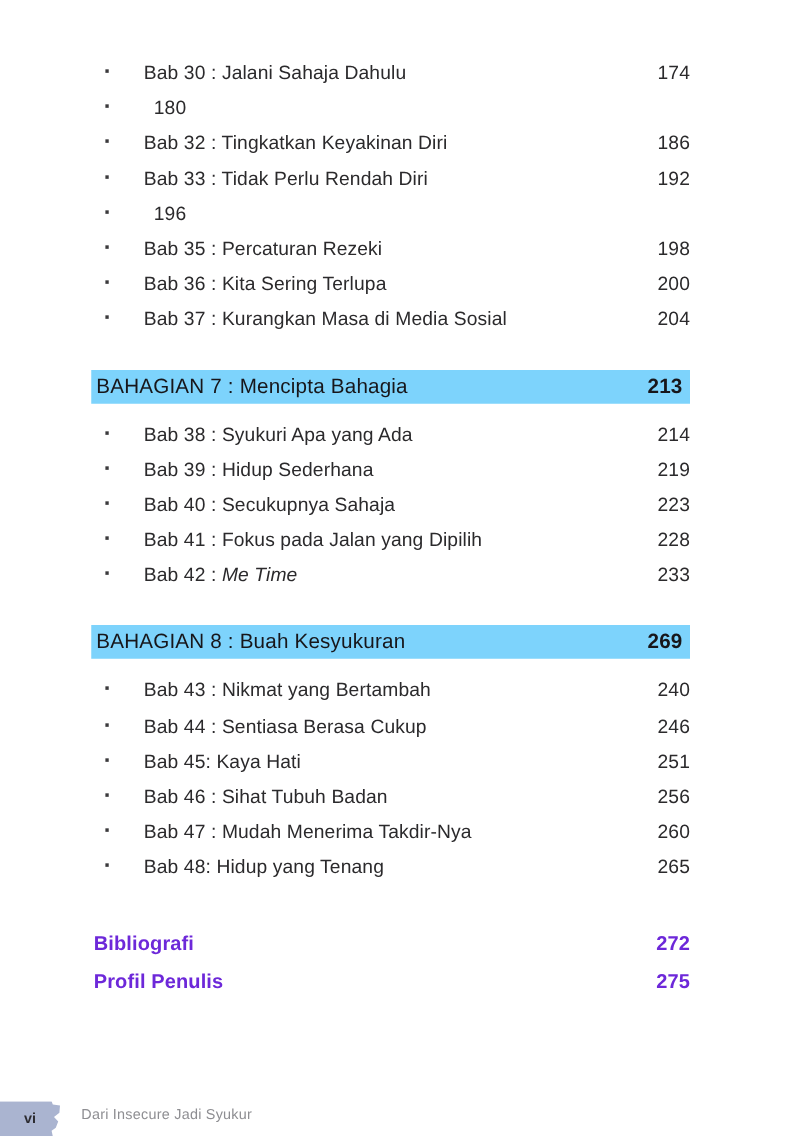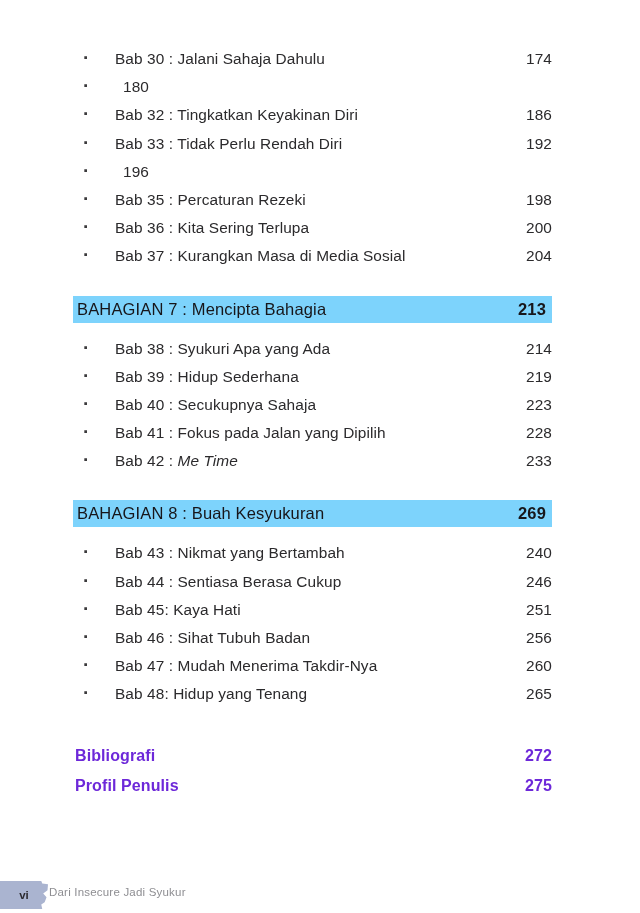--- a/index.html
+++ b/index.html
@@ -131,21 +131,21 @@
     color: #2c2b30;
     
     clip-path: polygon(
       0% 0%, 86% 0%, 88% 9%, 100% 12%, 99% 33%,
       90% 45%, 97% 58%, 93% 76%, 86% 84%, 88% 100%,
       0% 100%
     );
   }
   .running-title {
     position: absolute;
-    left: 49px;
+    left: 65px;
     top: 5px;
     font-size: 11.5px;
     color: #8e8e92;
     letter-spacing: 0.2px;
     white-space: nowrap;
   }
 </style>
 </head>
 <body>
 

